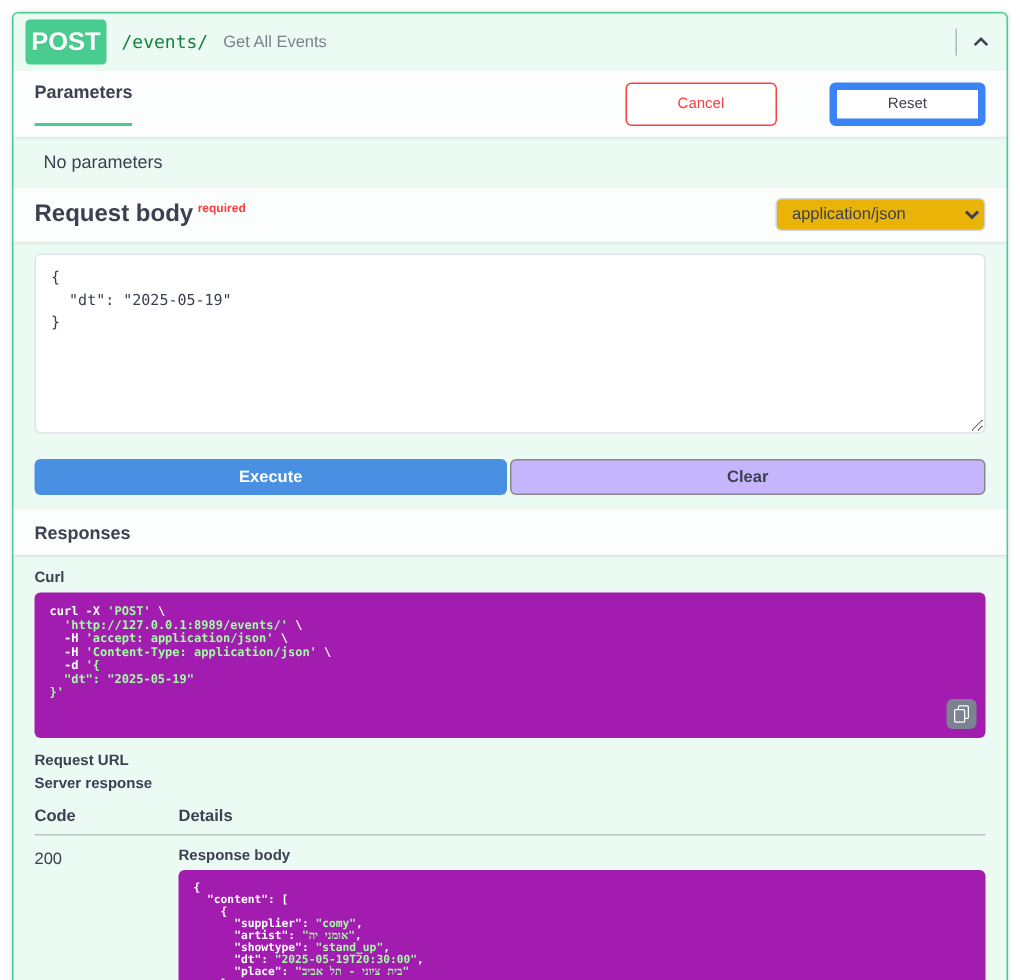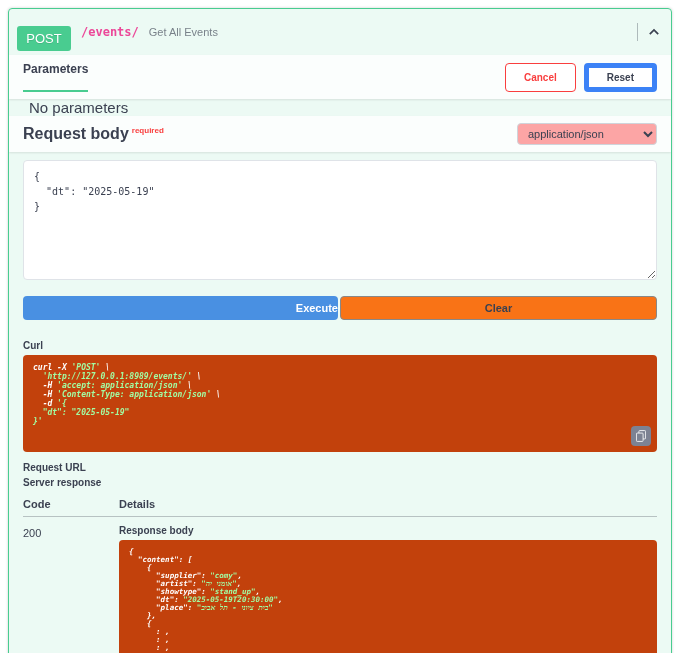--- a/index.html
+++ b/index.html
@@ -21,34 +21,33 @@
   .summary {
     display: flex;
     align-items: center;
     gap: 10px;
     padding: 4px 10px 4px 8px;
     cursor: pointer;
   }
   .method {
     background: #49cc90;
     color: #fff;
-    font-weight: 400;
-    font-size: 13px;
+    font-weight: 700;
+    font-size: 17px;
     border-radius: 3px;
     padding: 5px 0;
     width: 54px;
     text-align: center;
     text-shadow: 0 1px 0 rgba(0,0,0,.1);
-    margin-top: 13px;
   }
   .path {
     font-family: "DejaVu Sans Mono", monospace;
-    font-weight: 700;
+    font-weight: 400;
     font-size: 12px;
-    color: #ec4899;
+    color: #15803d;
   }
   .desc { font-size: 11px; color: #3b4151; opacity: .65; }
   .summary-right { margin-left: auto; display: flex; align-items: center; gap: 9px; }
   .divider { width: 1px; height: 18px; background: rgba(59,65,81,.35); }
   .chev { display: flex; align-items: center; cursor: pointer; background: none; border: none; }
   
   .section-header {
     background: rgba(255,255,255,.8);
     box-shadow: 0 1px 2px rgba(0,0,0,.1);
     padding: 7px 14px;
@@ -61,44 +60,45 @@
     font-weight: 700;
     color: #3b4151;
     padding-bottom: 14px;
     border-bottom: 2px solid #49cc90;
     cursor: pointer;
   }
   .hdr-buttons { margin-left: auto; display: flex; gap: 8px; }
   .btn {
     border-radius: 4px;
     background: #fff;
-    font-weight: 700;
+    font-weight: 400;
     font-size: 10px;
-    padding: 4px 18px;
-    cursor: pointer;
-    font-family: "Liberation Sans", sans-serif;
+    padding: 4px 34px;
+    cursor: pointer;
+    font-family: "Liberation Sans", sans-serif;
+    margin-left: 27px;
   }
   .btn.cancel { border: 1px solid #f93e3e; color: #f93e3e; }
   .btn.reset  { border: 5px solid #3b82f6; color: #3b4151; }
-  .no-params { font-size: 15px; color: #3b4151; padding: 0 20px; }
+  .no-params { font-size: 12px; color: #3b4151; padding: 10px 20px; }
   .rb-label { font-size: 16px; font-weight: 700; color: #3b4151; }
   .required {
     font-size: 8px;
     font-weight: 700;
     color: #f93e3e;
     vertical-align: super;
     margin-left: 3px;
   }
   .ct-select {
     margin-left: auto;
     font-size: 11px;
     color: #3b4151;
     border: 1px solid #cfd4da;
     border-radius: 4px;
-    background: #fca5a5;
+    background: #eab308;
     padding: 3px 6px;
     min-width: 140px;
     font-family: "Liberation Sans", sans-serif;
   }
   
   .editor-wrap { padding: 8px 14px 4px 14px; }
   .body-textarea {
     width: 100%;
     height: 120px;
     border: 1px solid #dfe3e8;
@@ -117,48 +117,46 @@
     flex: 1;
     border: none;
     border-radius: 4px;
     background: #4990e2;
     color: #fff;
     font-weight: 700;
     font-size: 11px;
     padding: 5px 0;
     cursor: pointer;
     font-family: "Liberation Sans", sans-serif;
-    text-align: right;
   }
   .clear-btn {
     flex: 1;
     border: 1px solid #888888;
     border-radius: 4px;
-    background: #f97316;
+    background: #c4b5fd;
     color: #3b4151;
     font-weight: 700;
     font-size: 11px;
     padding: 5px 0;
     cursor: pointer;
     font-family: "Liberation Sans", sans-serif;
   }
   
   .responses-title { font-size: 12px; font-weight: 700; color: #3b4151; }
   .responses-inner { padding: 10px 14px 8px 14px; }
   .label-small { font-size: 10px; font-weight: 700; color: #3b4151; margin-bottom: 4px; }
   .dark-block {
-    background: #c2410c;
+    background: #a21caf;
     border-radius: 4px;
     padding: 8px 10px;
     position: relative;
     color: #ffffff;
     font-family: "DejaVu Sans Mono", monospace;
     white-space: pre;
     overflow: hidden;
-    font-style: italic;
   }
   .curl-code { font-size: 8px; line-height: 9px; font-weight: 600; }
   .url-bar {
     background: #333333;
     border-radius: 4px;
     padding: 4px 8px;
     color: #ffffff;
     font-family: "DejaVu Sans Mono", monospace;
     font-size: 8px;
     font-weight: 700;
@@ -232,20 +230,23 @@
     <textarea class="body-textarea" spellcheck="false" style="">{
   "dt": "2025-05-19"
 }</textarea>
   </div>
 
   <div class="execute-wrap">
     <button class="exec-btn">Execute</button>
     <button class="clear-btn">Clear</button>
   </div>
 
+  <div class="section-header">
+    <span class="responses-title">Responses</span>
+  </div>
 
   <div class="responses-inner">
 
     <div class="label-small">Curl</div>
     <div class="dark-block curl-code mb10"><code>curl -X <span class="tok-str">'POST'</span> \
   <span class="tok-str">'http://127.0.0.1:8989/events/'</span> \
   -H <span class="tok-str">'accept: application/json'</span> \
   -H <span class="tok-str">'Content-Type: application/json'</span> \
   -d <span class="tok-str">'{
   "dt": "2025-05-19"

